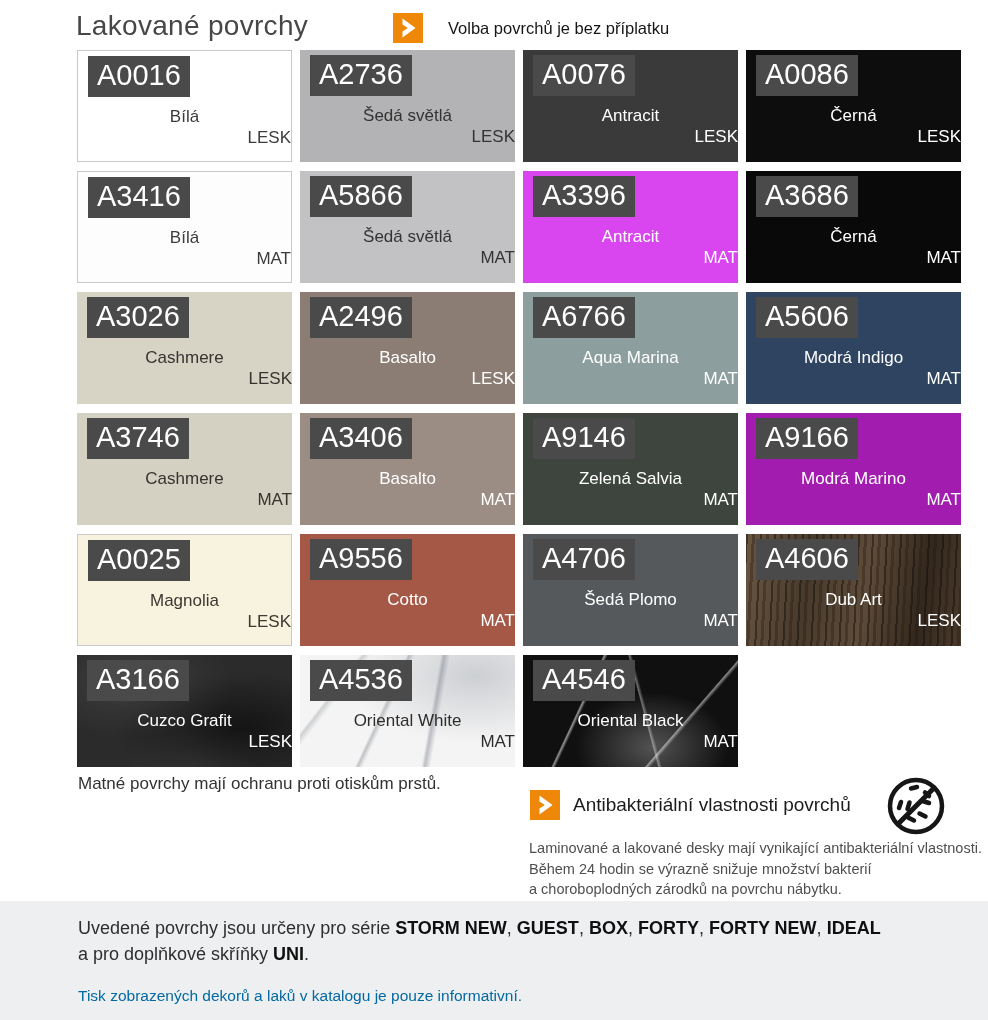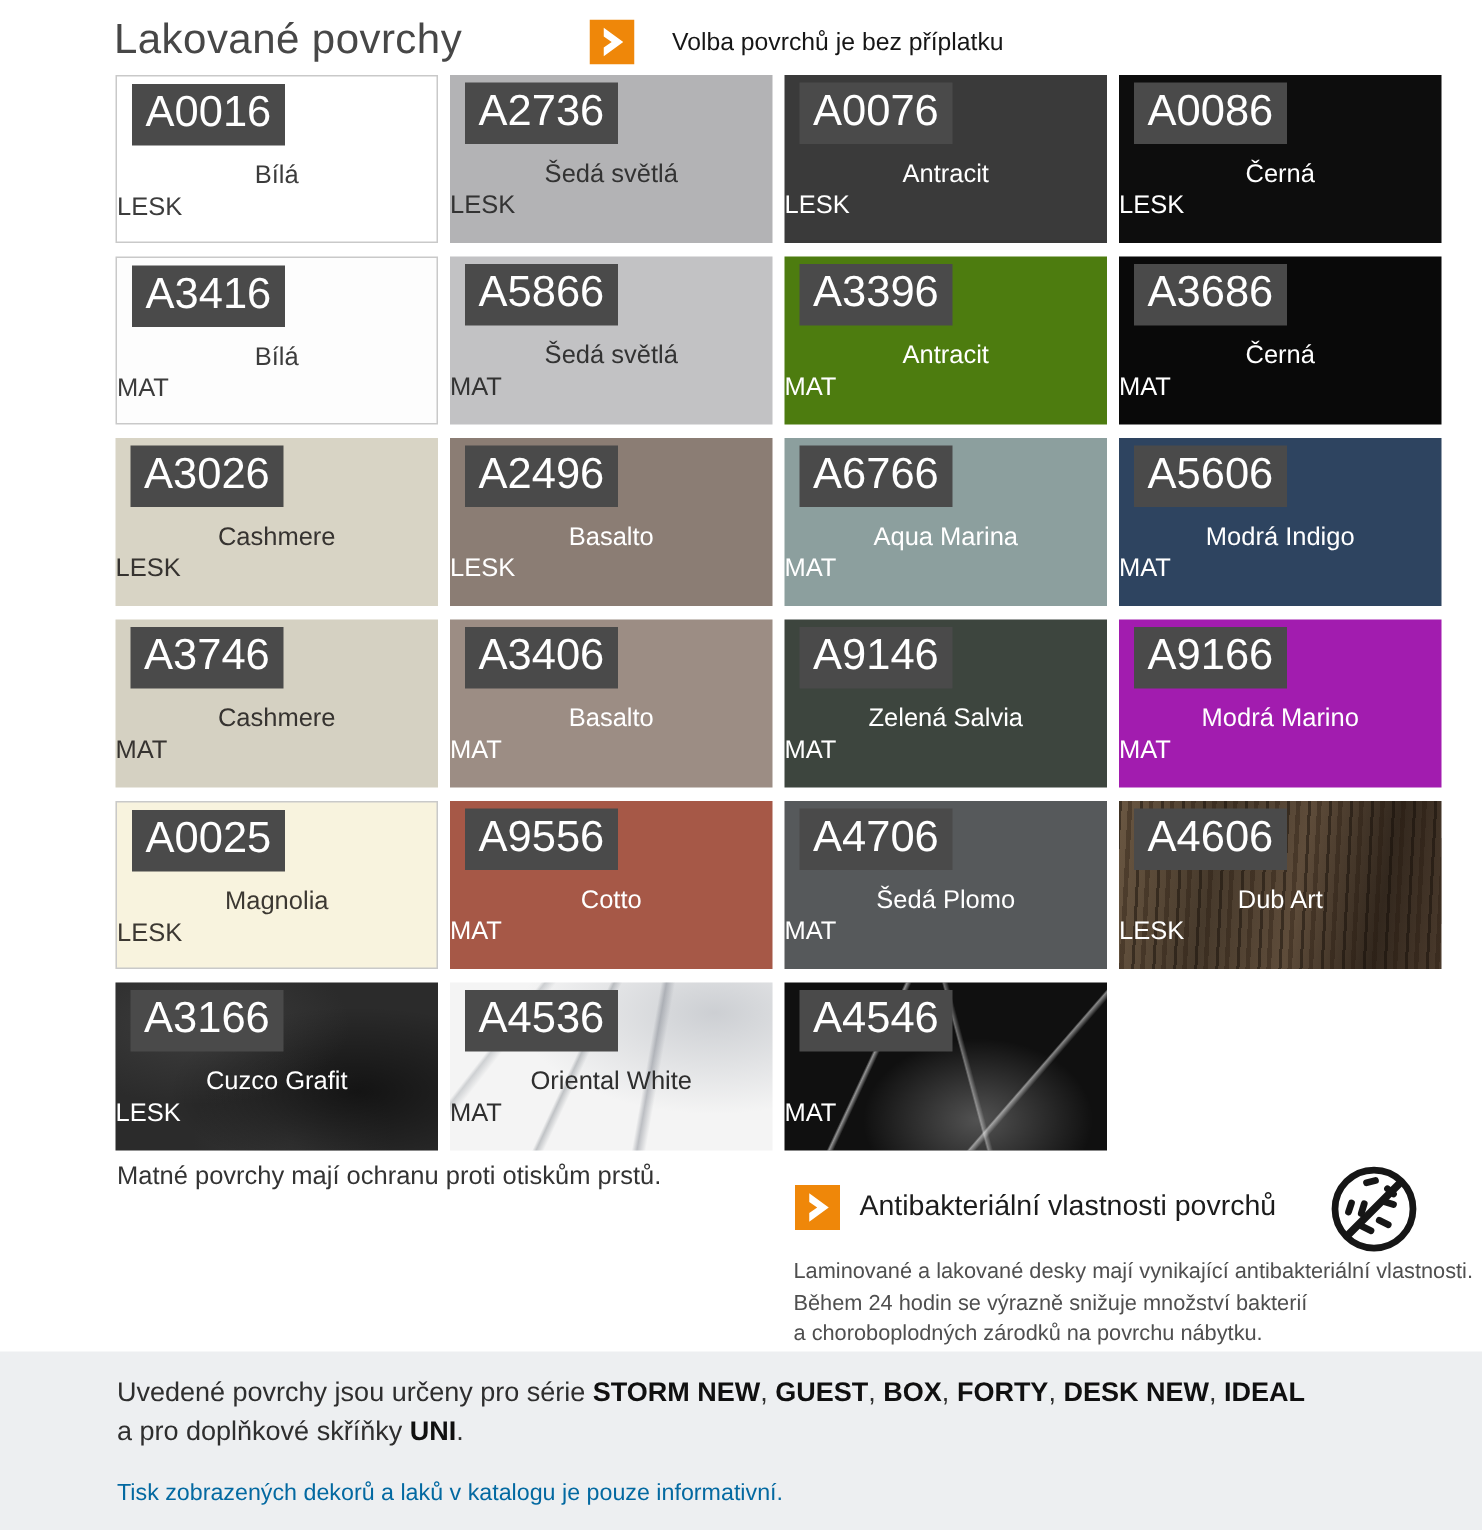--- a/index.html
+++ b/index.html
@@ -21,21 +21,21 @@
     display:grid;grid-template-columns:repeat(4,215px);grid-auto-rows:112px;gap:9px 8px;
   }
   .cell{position:relative;box-sizing:border-box;overflow:hidden;}
   .cell.bordered{border:1px solid #c9c9c9;}
   .badge{
     position:absolute;left:10px;top:5px;display:inline-block;
     padding:5px 9px 7px;font-size:29px;line-height:1;color:#fff;
     background:var(--badge,#4a4a4a);
   }
   .name{position:absolute;left:0;right:0;top:56px;text-align:center;font-size:17px;line-height:20px;}
-  .finish{position:absolute;left:0;right:0;top:77px;text-align:left;font-size:17px;line-height:20px;}
+  .finish{position:absolute;left:0;right:0;top:77px;text-align:right;font-size:17px;line-height:20px;}
 
   
   .tex-wood{background:
     repeating-linear-gradient(93deg, rgba(15,9,4,.45) 0 2px, rgba(0,0,0,0) 2px 6px, rgba(35,22,12,.35) 6px 9px, rgba(0,0,0,0) 9px 14px),
     linear-gradient(100deg,#6a5742 0%,#473a2c 30%,#5e4c3a 55%,#33281e 80%,#4a3a2c 100%);}
   .tex-grafit{background:
     radial-gradient(ellipse at 25% 25%, rgba(95,95,95,.35), transparent 45%),
     radial-gradient(ellipse at 75% 65%, rgba(0,0,0,.55), transparent 55%),
     radial-gradient(ellipse at 55% 95%, rgba(85,85,85,.25), transparent 40%),
     #2b2b2b;}
@@ -101,21 +101,21 @@
     <div class="cell bordered" style="background: rgb(253, 253, 253); color: rgb(60, 60, 60);">
     <span class="badge">A3416</span>
     <div class="name">Bílá</div>
     <div class="finish">MAT</div>
   </div>
     <div class="cell" style="background: rgb(194, 194, 196); color: rgb(51, 51, 51);">
     <span class="badge">A5866</span>
     <div class="name">Šedá světlá</div>
     <div class="finish">MAT</div>
   </div>
-    <div class="cell" style="background: #4d7c0f; color: rgb(255, 255, 255); padding-left: 36px;">
+    <div class="cell" style="background: #d946ef; color: rgb(255, 255, 255); padding-left: 36px;">
     <span class="badge">A3396</span>
     <div class="name">Antracit</div>
     <div class="finish">MAT</div>
   </div>
     <div class="cell" style="background: rgb(9, 9, 9); color: rgb(255, 255, 255);">
     <span class="badge">A3686</span>
     <div class="name">Černá</div>
     <div class="finish">MAT</div>
   </div>
     <div class="cell" style="background: rgb(216, 212, 197); color: rgb(54, 51, 48);">
@@ -183,20 +183,21 @@
     <div class="name">Cuzco Grafit</div>
     <div class="finish">LESK</div>
   </div>
     <div class="cell tex-marble-white" style="color: rgb(46, 46, 46);">
     <span class="badge">A4536</span>
     <div class="name">Oriental White</div>
     <div class="finish">MAT</div>
   </div>
     <div class="cell tex-marble-black" style="color: rgb(255, 255, 255);">
     <span class="badge">A4546</span>
+    <div class="name">Oriental Black</div>
     <div class="finish">MAT</div>
   </div>
   </div>
 
 <div class="footnote">Matné povrchy mají ochranu proti otiskům prstů.</div>
 
 <div class="anti-head">
   <svg class="chev-box" viewBox="0 0 30 30">
     <rect class="orange-rect" width="30" height="30" fill="#ef8709"></rect>
     <path d="M9.5 5.5 L22.5 15 L9.5 24.5 L9.5 18.6 L14.8 15 L9.5 11.4 Z" fill="#ffffff"></path>
@@ -216,15 +217,15 @@
   <path d="M24 43.5 L30 46.5" stroke-width="4.5"></path>
 </svg>
 
 <div class="anti-text">
     <div>Laminované a lakované desky mají vynikající antibakteriální vlastnosti.</div>
     <div>Během 24 hodin se výrazně snižuje množství bakterií</div>
     <div>a choroboplodných zárodků na povrchu nábytku.</div>
   </div>
 
 <div class="band">
-  <div class="series-par"><span>Uvedené povrchy jsou určeny pro série </span><b>STORM NEW</b><span>, </span><b>GUEST</b><span>, </span><b>BOX</b><span>, </span><b>FORTY</b><span>, </span><b>DESK NEW</b><span>, </span><b>IDEAL</b><br><span>a pro doplňkové skříňky </span><b>UNI</b><span>.</span></div>
+  <div class="series-par"><span>Uvedené povrchy jsou určeny pro série </span><b>STORM NEW</b><span>, </span><b>GUEST</b><span>, </span><b>BOX</b><span>, </span><b>FORTY</b><span>, </span><b>FORTY NEW</b><span>, </span><b>IDEAL</b><br><span>a pro doplňkové skříňky </span><b>UNI</b><span>.</span></div>
   <div class="disclaimer">Tisk zobrazených dekorů a laků v katalogu je pouze informativní.</div>
 </div>
 
 </body></html>

